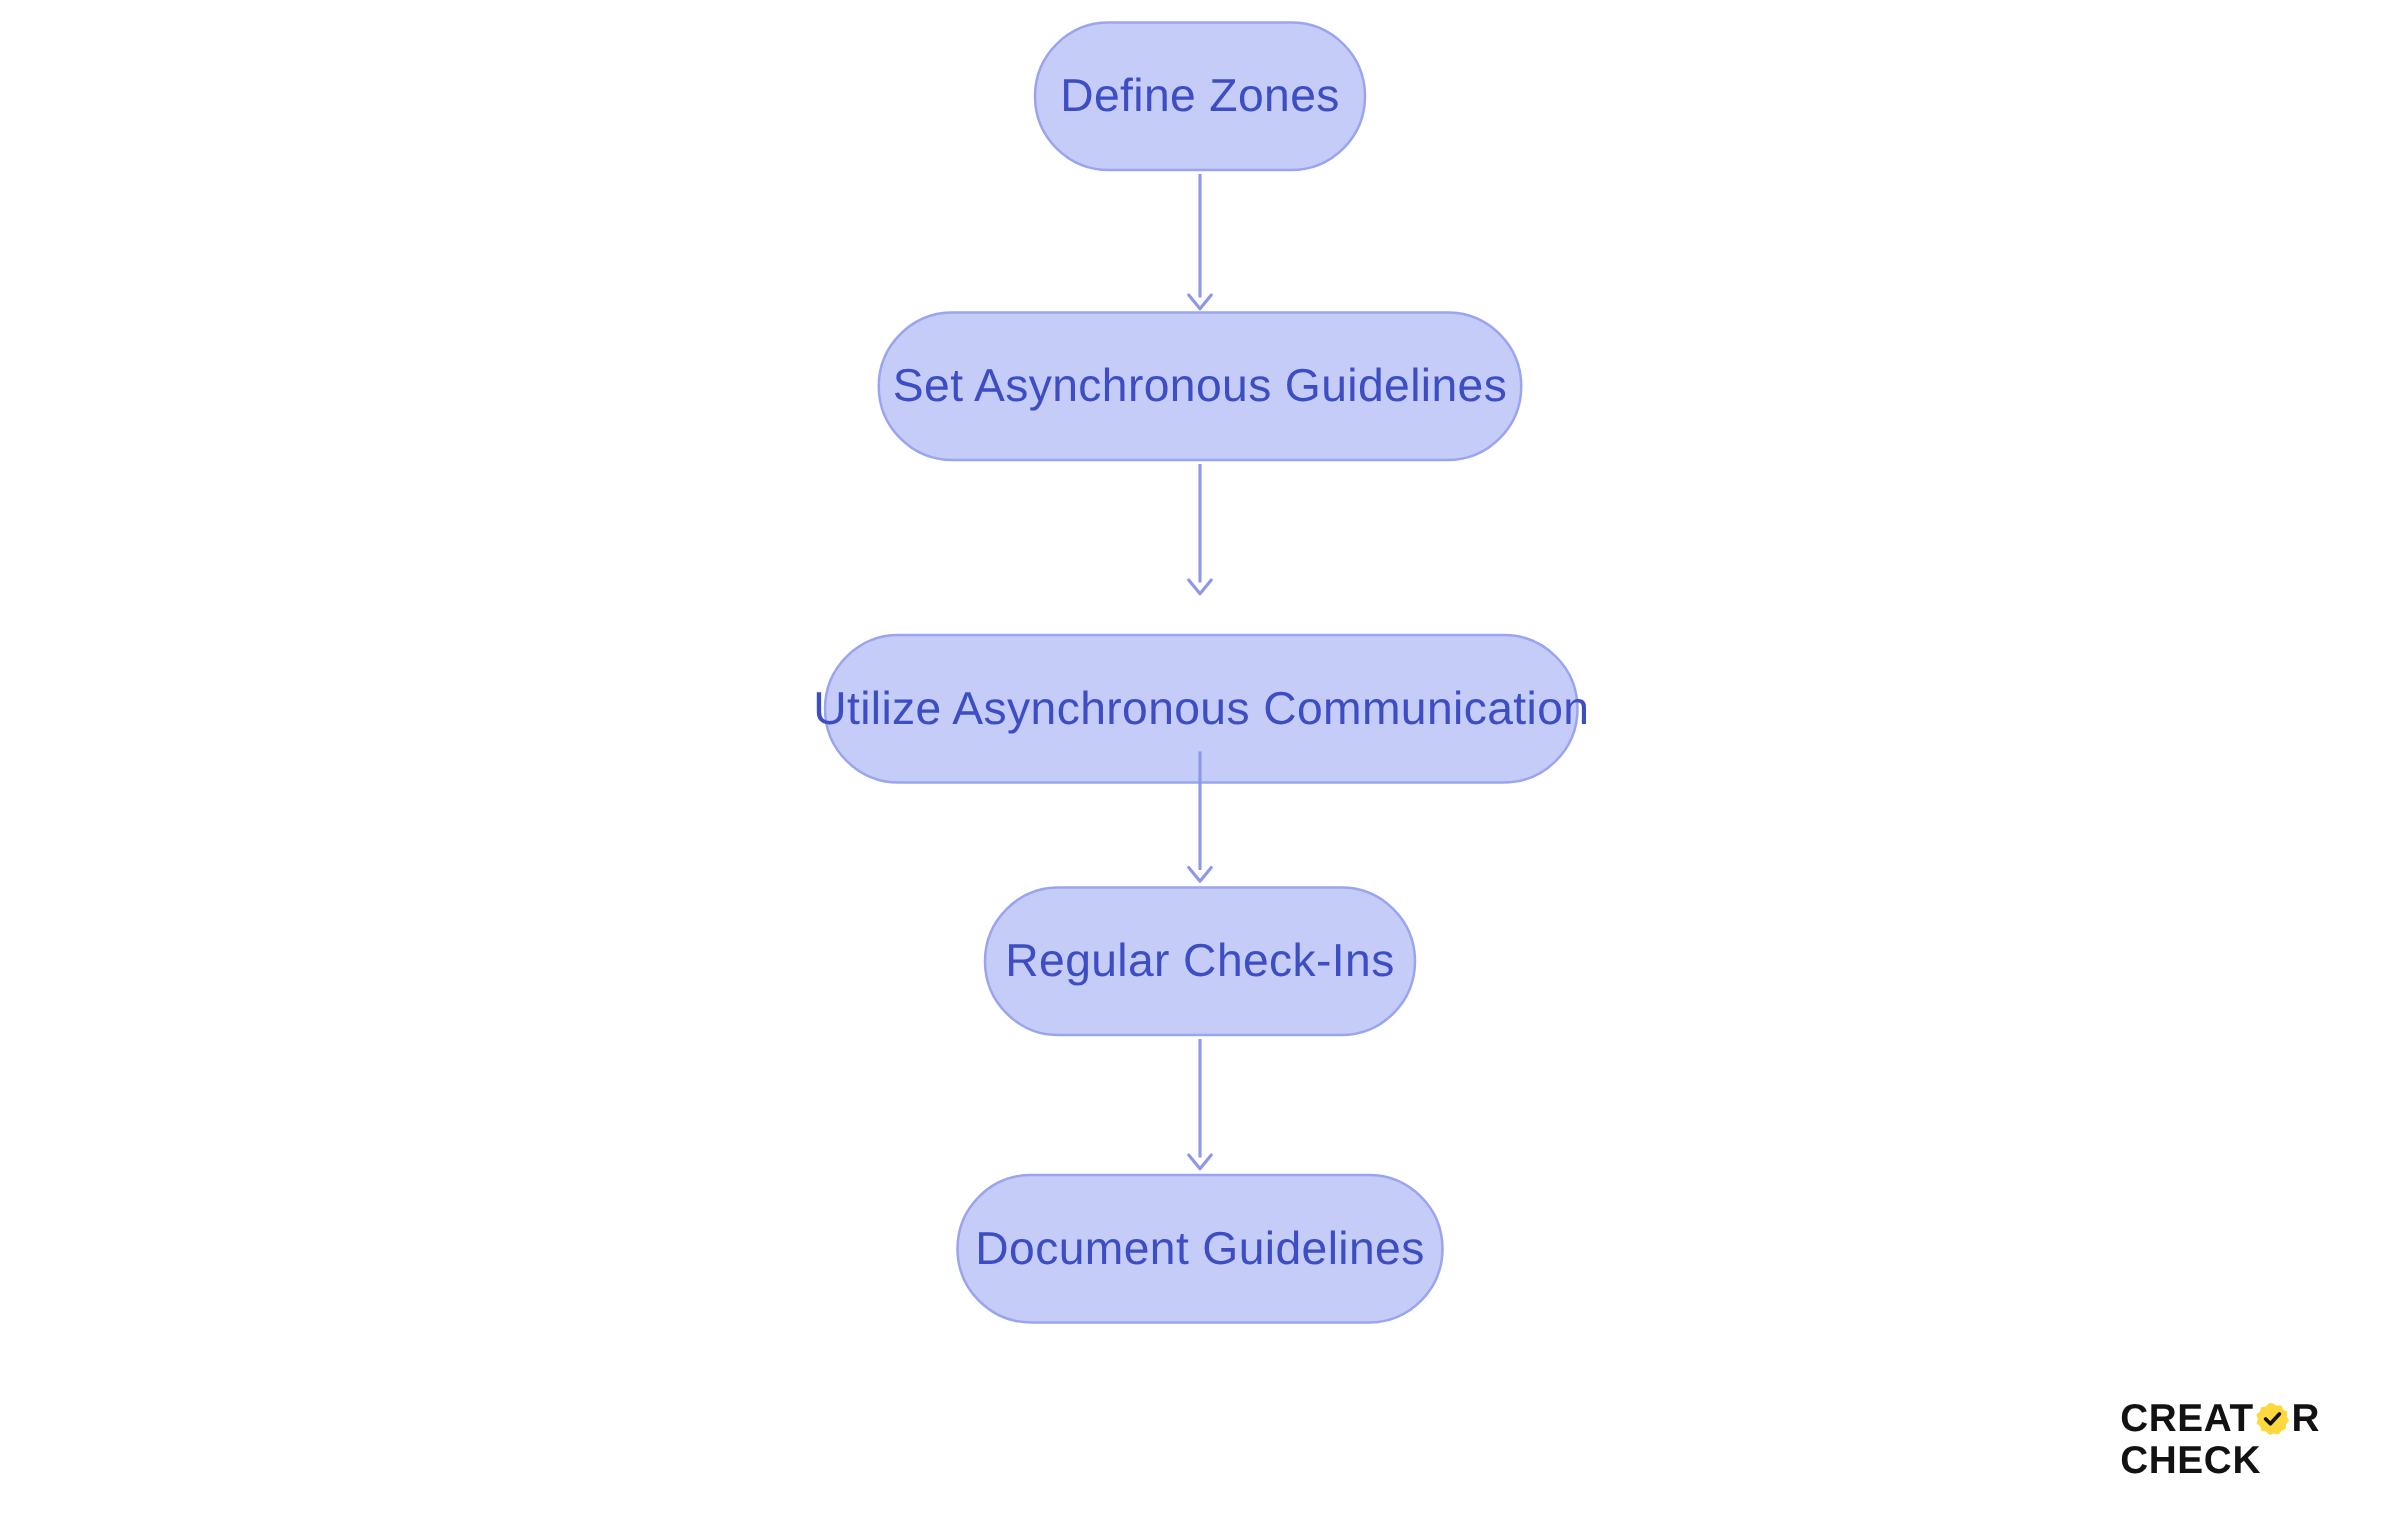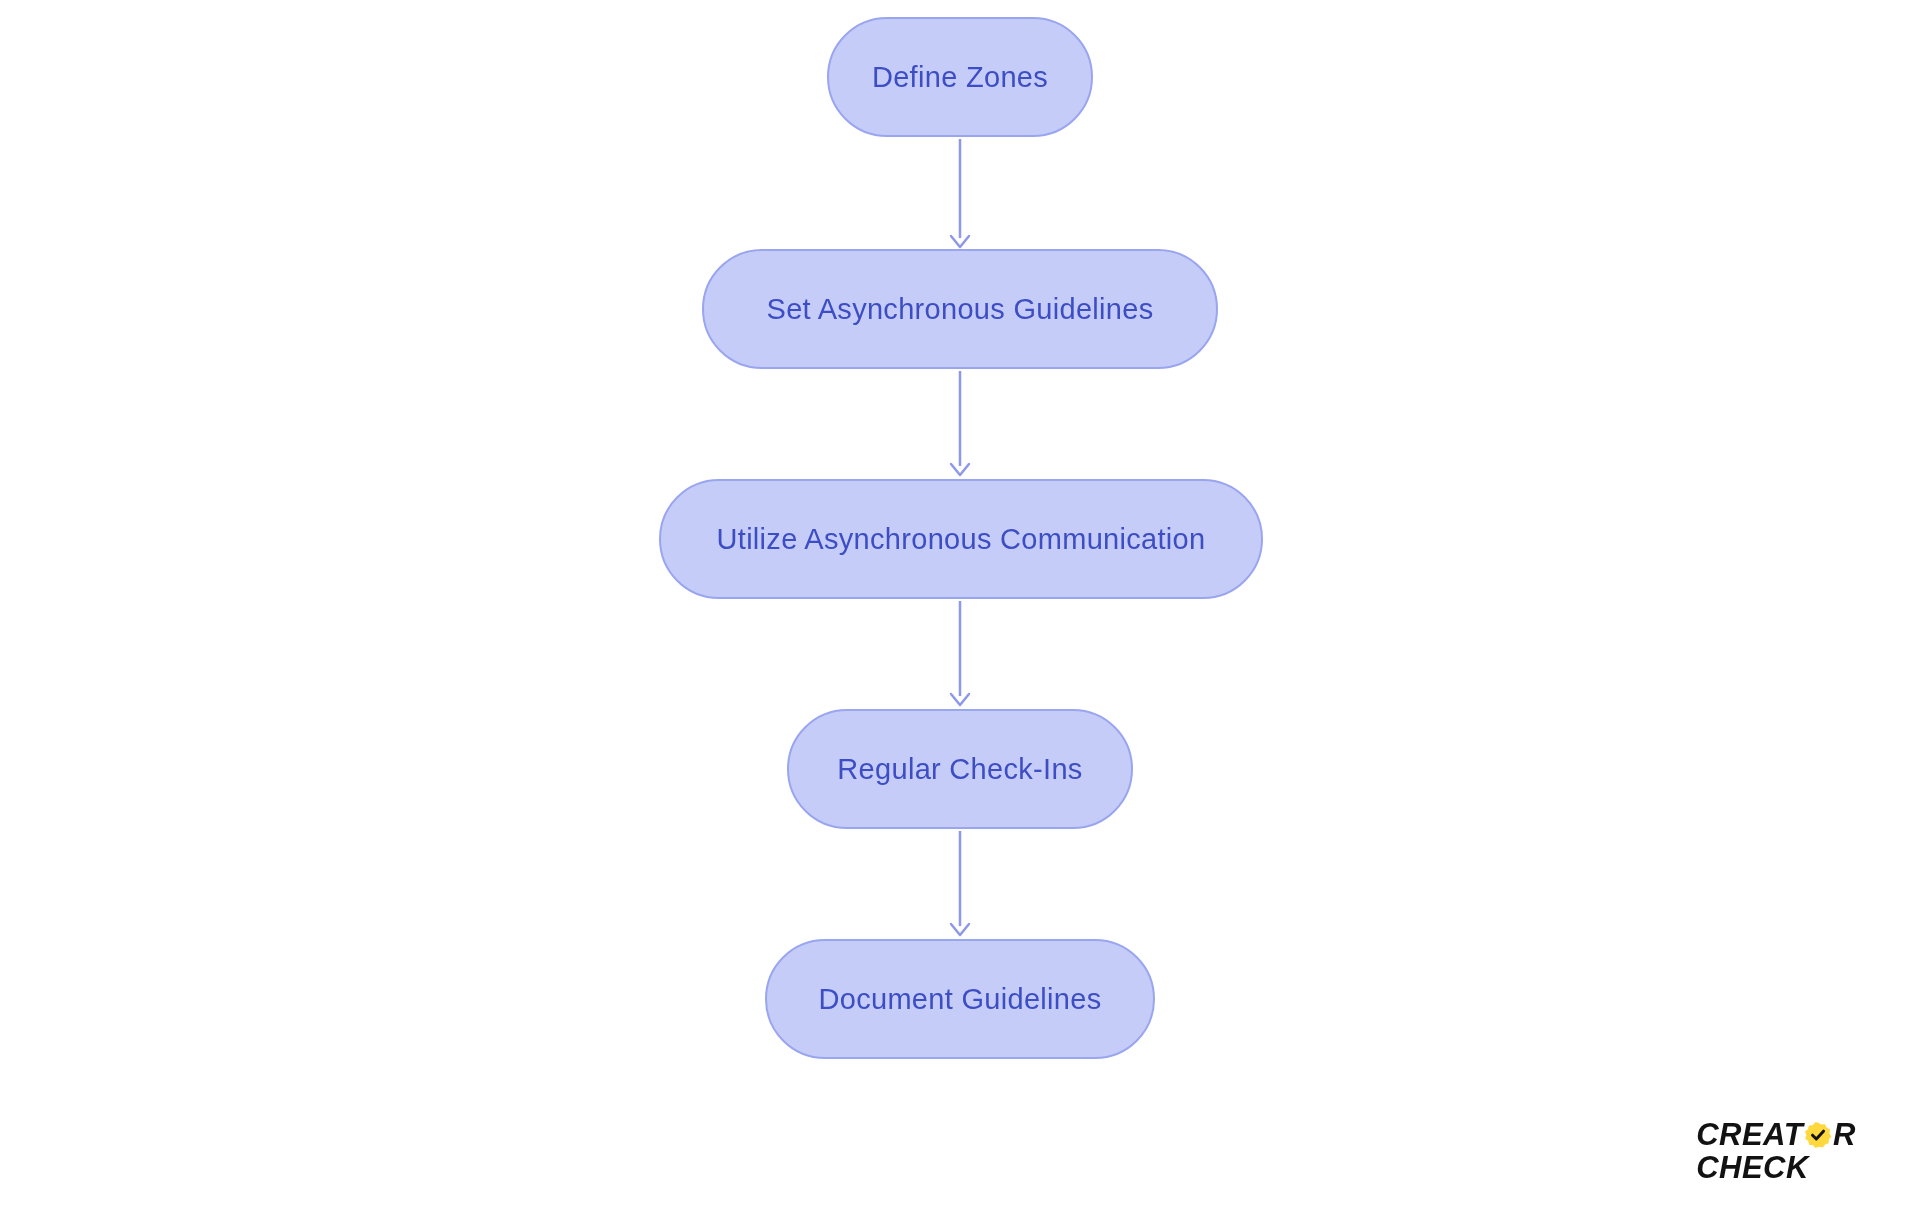--- a/index.html
+++ b/index.html
@@ -23,55 +23,55 @@
   .node {
     position: absolute;
     height: 120px;
     border-radius: 60px;
     background: var(--node-fill);
     border: 2px solid var(--node-border);
     color: var(--node-text);
     display: flex;
     align-items: center;
     justify-content: center;
-    font-size: 29px;
+    font-size: 37px;
     letter-spacing: 0.3px;
     white-space: nowrap;
   }
   .arrow {
     position: absolute;
     left: 948px;
     width: 24px;
   }
   .logo {
     position: absolute;
     right: 64px;
     top: 1118px;
     color: var(--logo-text);
     font-weight: bold;
     font-size: 31px;
     letter-spacing: 0.5px;
     line-height: 33px;
     text-align: left;
   }
-  .logo-line { display: flex; align-items: center; font-style: italic; }
+  .logo-line { display: flex; align-items: center; }
   .logo-icon { display: inline-flex; margin: 0 1px; }
 </style>
 </head>
 <body>
 
 <div class="node" style="left:827px; top:17px;  width:266px;">
   <span>Define Zones</span>
 </div>
 
 <div class="node" style="left:702px; top:249px; width:516px;">
   <span>Set Asynchronous Guidelines</span>
 </div>
 
-<div class="node" style="left:659px; top:479px; width:604px;">
+<div class="node" style="left:659px; top:507px; width:604px;">
   <span>Utilize Asynchronous Communication</span>
 </div>
 
 <div class="node" style="left:787px; top:709px; width:346px;text-align:center;">
   <span>Regular Check-Ins</span>
 </div>
 
 <div class="node" style="left:765px; top:939px; width:390px;">
   <span>Document Guidelines</span>
 </div>

